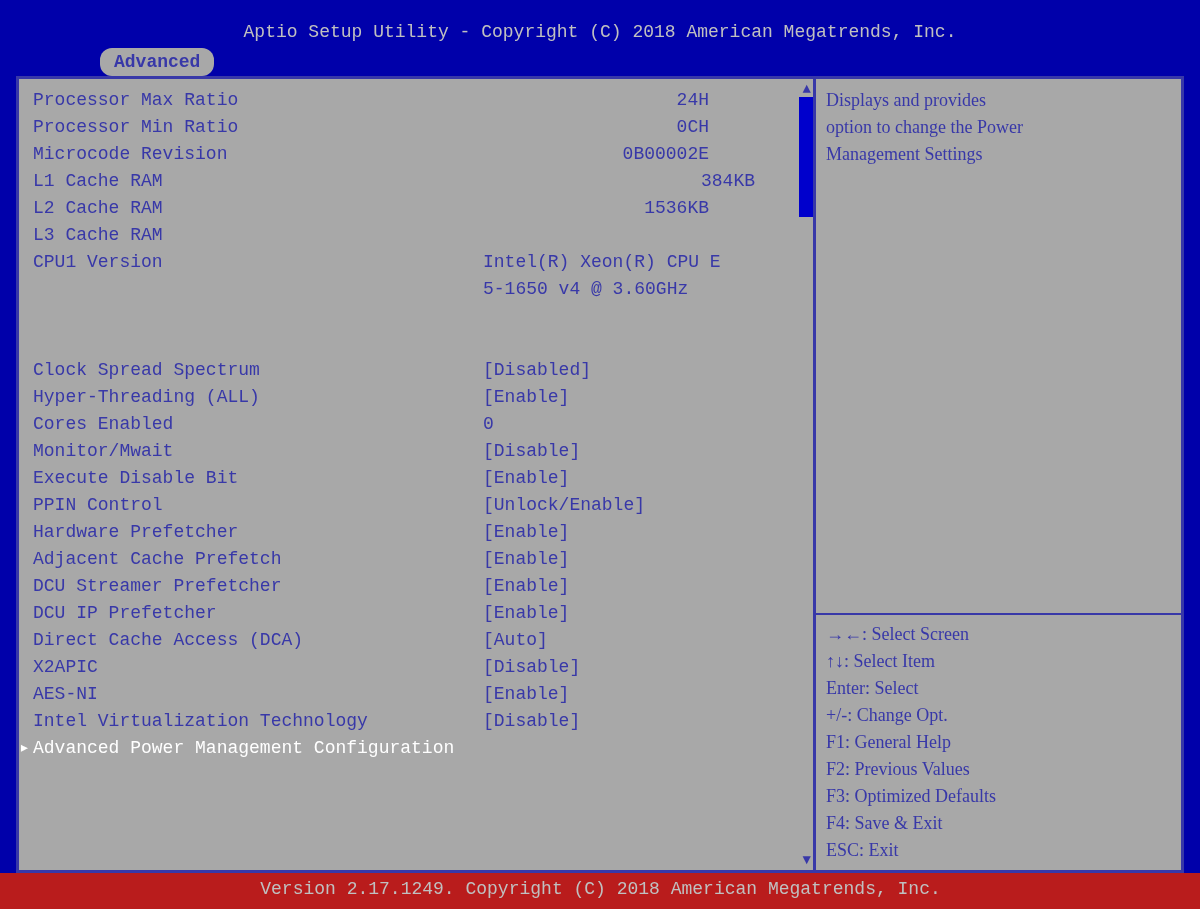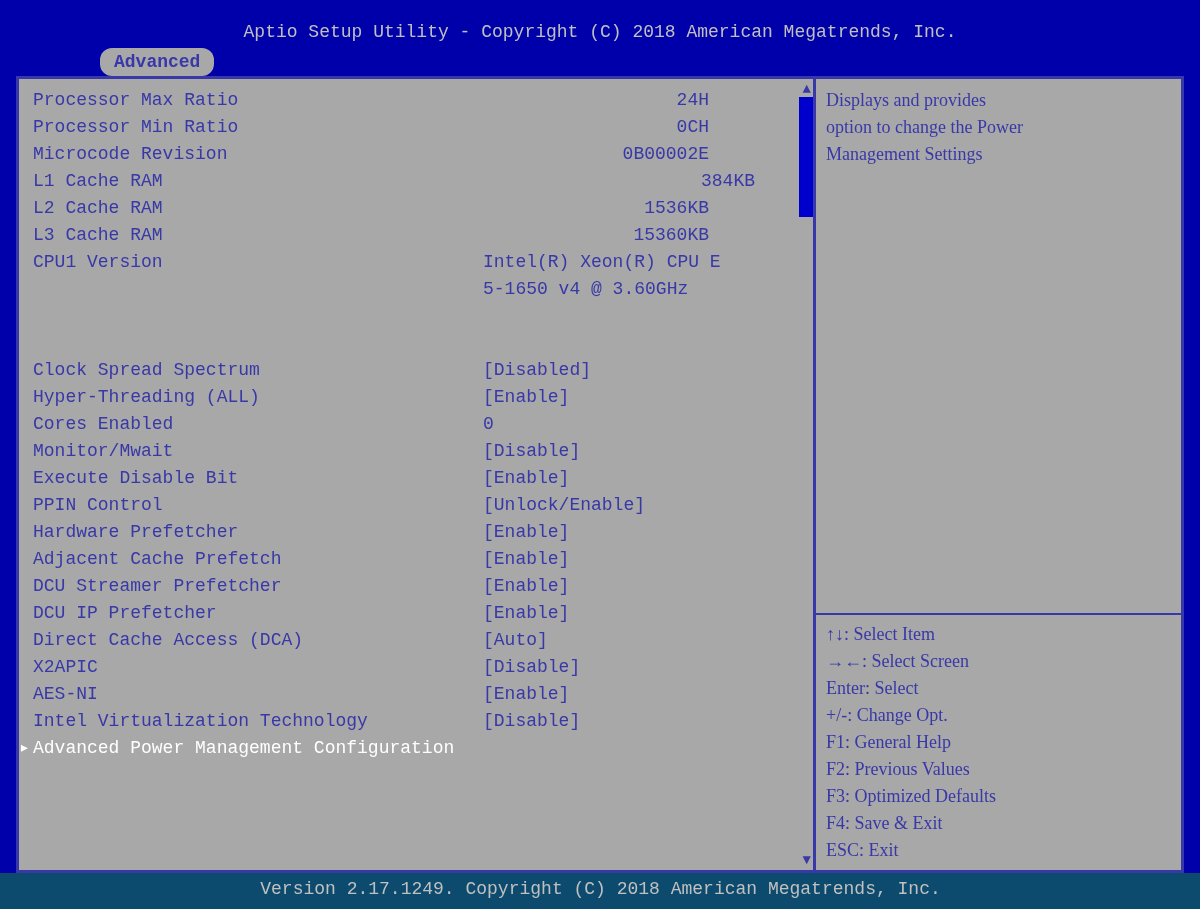--- a/index.html
+++ b/index.html
@@ -98,21 +98,21 @@
     .divider {
       border-top: 2px solid #3838A8;
       margin: 0;
     }
     .key-hints {
       padding: 6px 10px;
       color: #3838A8;
       line-height: 27px;
     }
     .footer-bar {
-      background: #0c4a6e;
+      background: #b91c1c;
       color: #C0C0C0;
       text-align: center;
       padding: 6px 0 10px 1px;
     }
     .scrollbar {
       position: absolute;
       right: 0;
       top: 0;
       width: 14px;
       height: 100%;
@@ -174,21 +174,20 @@
       <div class="settings-row">
         <span class="settings-label">L1 Cache RAM</span>
         <span class="settings-value" style="text-align:right;padding-right:44px;white-space:pre">   384KB</span>
       </div>
       <div class="settings-row">
         <span class="settings-label">L2 Cache RAM</span>
         <span class="settings-value" style="text-align:right;padding-right:90px;white-space:pre">  1536KB</span>
       </div>
       <div class="settings-row">
         <span class="settings-label">L3 Cache RAM</span>
-        <span class="settings-value" style="text-align:right;padding-right:90px;white-space:pre"> 15360KB</span>
       </div>
       <div class="settings-row">
         <span class="settings-label">CPU1 Version</span>
         <span class="settings-value">Intel(R) Xeon(R) CPU E</span>
       </div>
       <div class="settings-row">
         <span class="settings-label"></span>
         <span class="settings-value">5-1650 v4 @ 3.60GHz</span>
       </div>
 
@@ -266,22 +265,22 @@
 
     <div class="right-panel">
       <div class="help-text">
         <div>Displays and provides</div>
         <div>option to change the Power</div>
         <div>Management Settings</div>
       </div>
       <div class="right-spacer"></div>
       <div class="divider"></div>
       <div class="key-hints">
+        <div>→←: Select Screen</div>
         <div>↑↓: Select Item</div>
-        <div>→←: Select Screen</div>
         <div>Enter: Select</div>
         <div>+/-: Change Opt.</div>
         <div>F1: General Help</div>
         <div>F2: Previous Values</div>
         <div>F3: Optimized Defaults</div>
         <div>F4: Save &amp; Exit</div>
         <div>ESC: Exit</div>
       </div>
     </div>
   </div>

